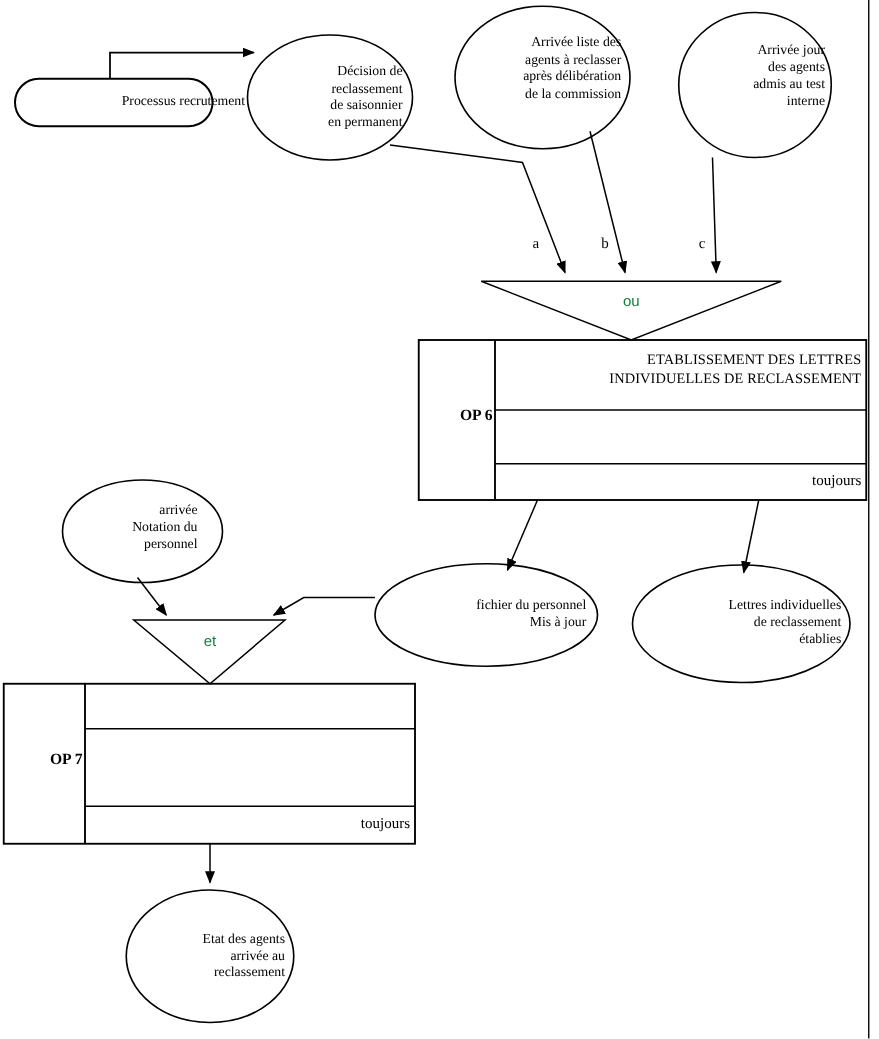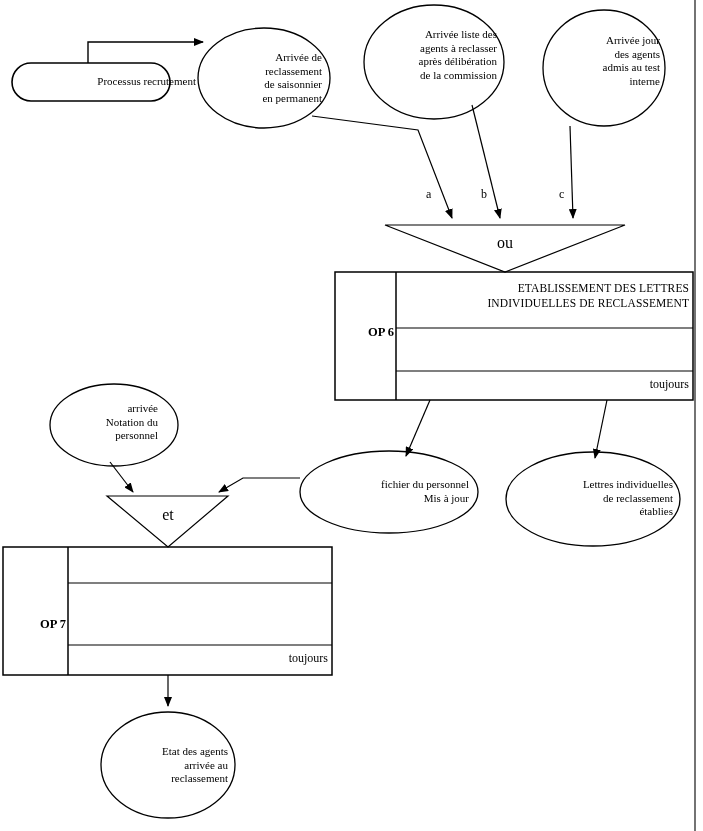--- a/index.html
+++ b/index.html
@@ -44,24 +44,24 @@
     letter-spacing: 0.1px;
   }
   .branch-label {
     position: absolute;
     font-family: "Liberation Serif", serif;
     font-size: 12px;
     color: #000;
   }
   .junction-label {
     position: absolute;
-    font-family: Liberation Serif, serif;
-    font-size: 16px;
+    font-family: Liberation Sans, sans-serif;
+    font-size: 12px;
     text-align: center;
-    color: #000000;
+    color: #15803d;
   }
 </style>
 </head>
 <body>
 
 <div id="canvas">
 
   <svg id="diagram-svg" viewBox="0 0 703 831" xmlns="http://www.w3.org/2000/svg">
     <defs>
       <marker id="arrowhead" markerWidth="10" markerHeight="8" refX="9" refY="4" orient="auto" markerUnits="userSpaceOnUse">
@@ -115,21 +115,21 @@
     <line x1="68" y1="583" x2="332" y2="583" stroke="#000000" stroke-width="1.1"></line>
     <line x1="68" y1="645" x2="332" y2="645" stroke="#000000" stroke-width="1.1"></line>
 
     <path d="M168,675 L168,706" fill="none" stroke="#000000" stroke-width="1.2" marker-end="url(#arrowhead)"></path>
 
     <ellipse cx="168" cy="765" rx="67" ry="53" fill="none" stroke="#000000" stroke-width="1.3"></ellipse>
   </svg>
 
   <div class="node-text" style="left:14px; top:75px; width:182px;">Processus recrutement</div>
 
-  <div class="node-text" style="left:206px; top:51px; width:116px;">Arrivée de
+  <div class="node-text" style="left:206px; top:51px; width:116px;">Décision de
 reclassement
 de saisonnier
 en permanent</div>
 
   <div class="node-text" style="left:371px; top:28px; width:126px;">Arrivée liste des
 agents à reclasser
 après délibération
 de la commission</div>
 
   <div class="node-text" style="left:548px; top:34px; width:112px;">Arrivée jour
@@ -158,21 +158,21 @@
 
   <div class="junction-label" style="left:118px; top:506px; width:100px;">et</div>
 
   <div class="node-text" style="left:513px; top:478px; width:160px;">Lettres individuelles
 de reclassement
 établies</div>
 
   <div class="node-text" style="left:309px; top:478px; width:160px;">fichier du personnel
 Mis à jour</div>
 
-  <div class="node-text bold" style="left:6px; top:618px; width:60px;">OP 7</div>
+  <div class="node-text bold" style="left:6px; top:601px; width:60px;">OP 7</div>
 
 
   <div class="node-text" style="left:72px; top:652px; width:256px; font-size:12px;">toujours</div>
 
   <div class="node-text" style="left:108px; top:745px; width:120px;">Etat des agents
 arrivée au
 reclassement</div>
 
 </div>
 

